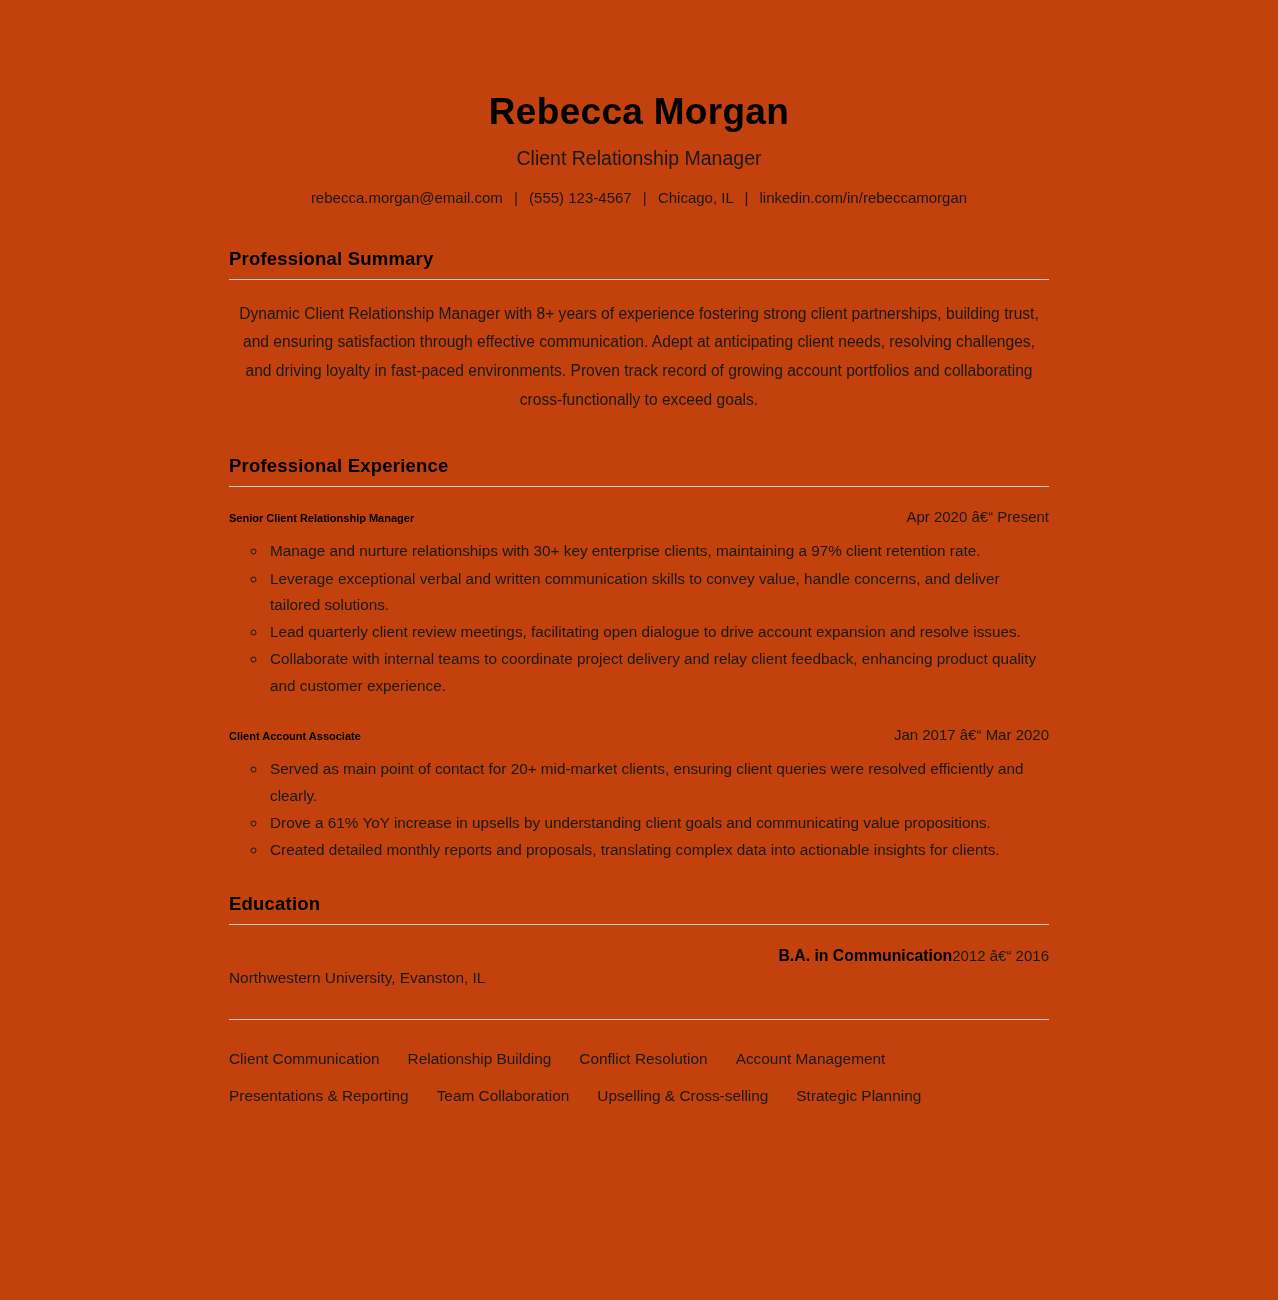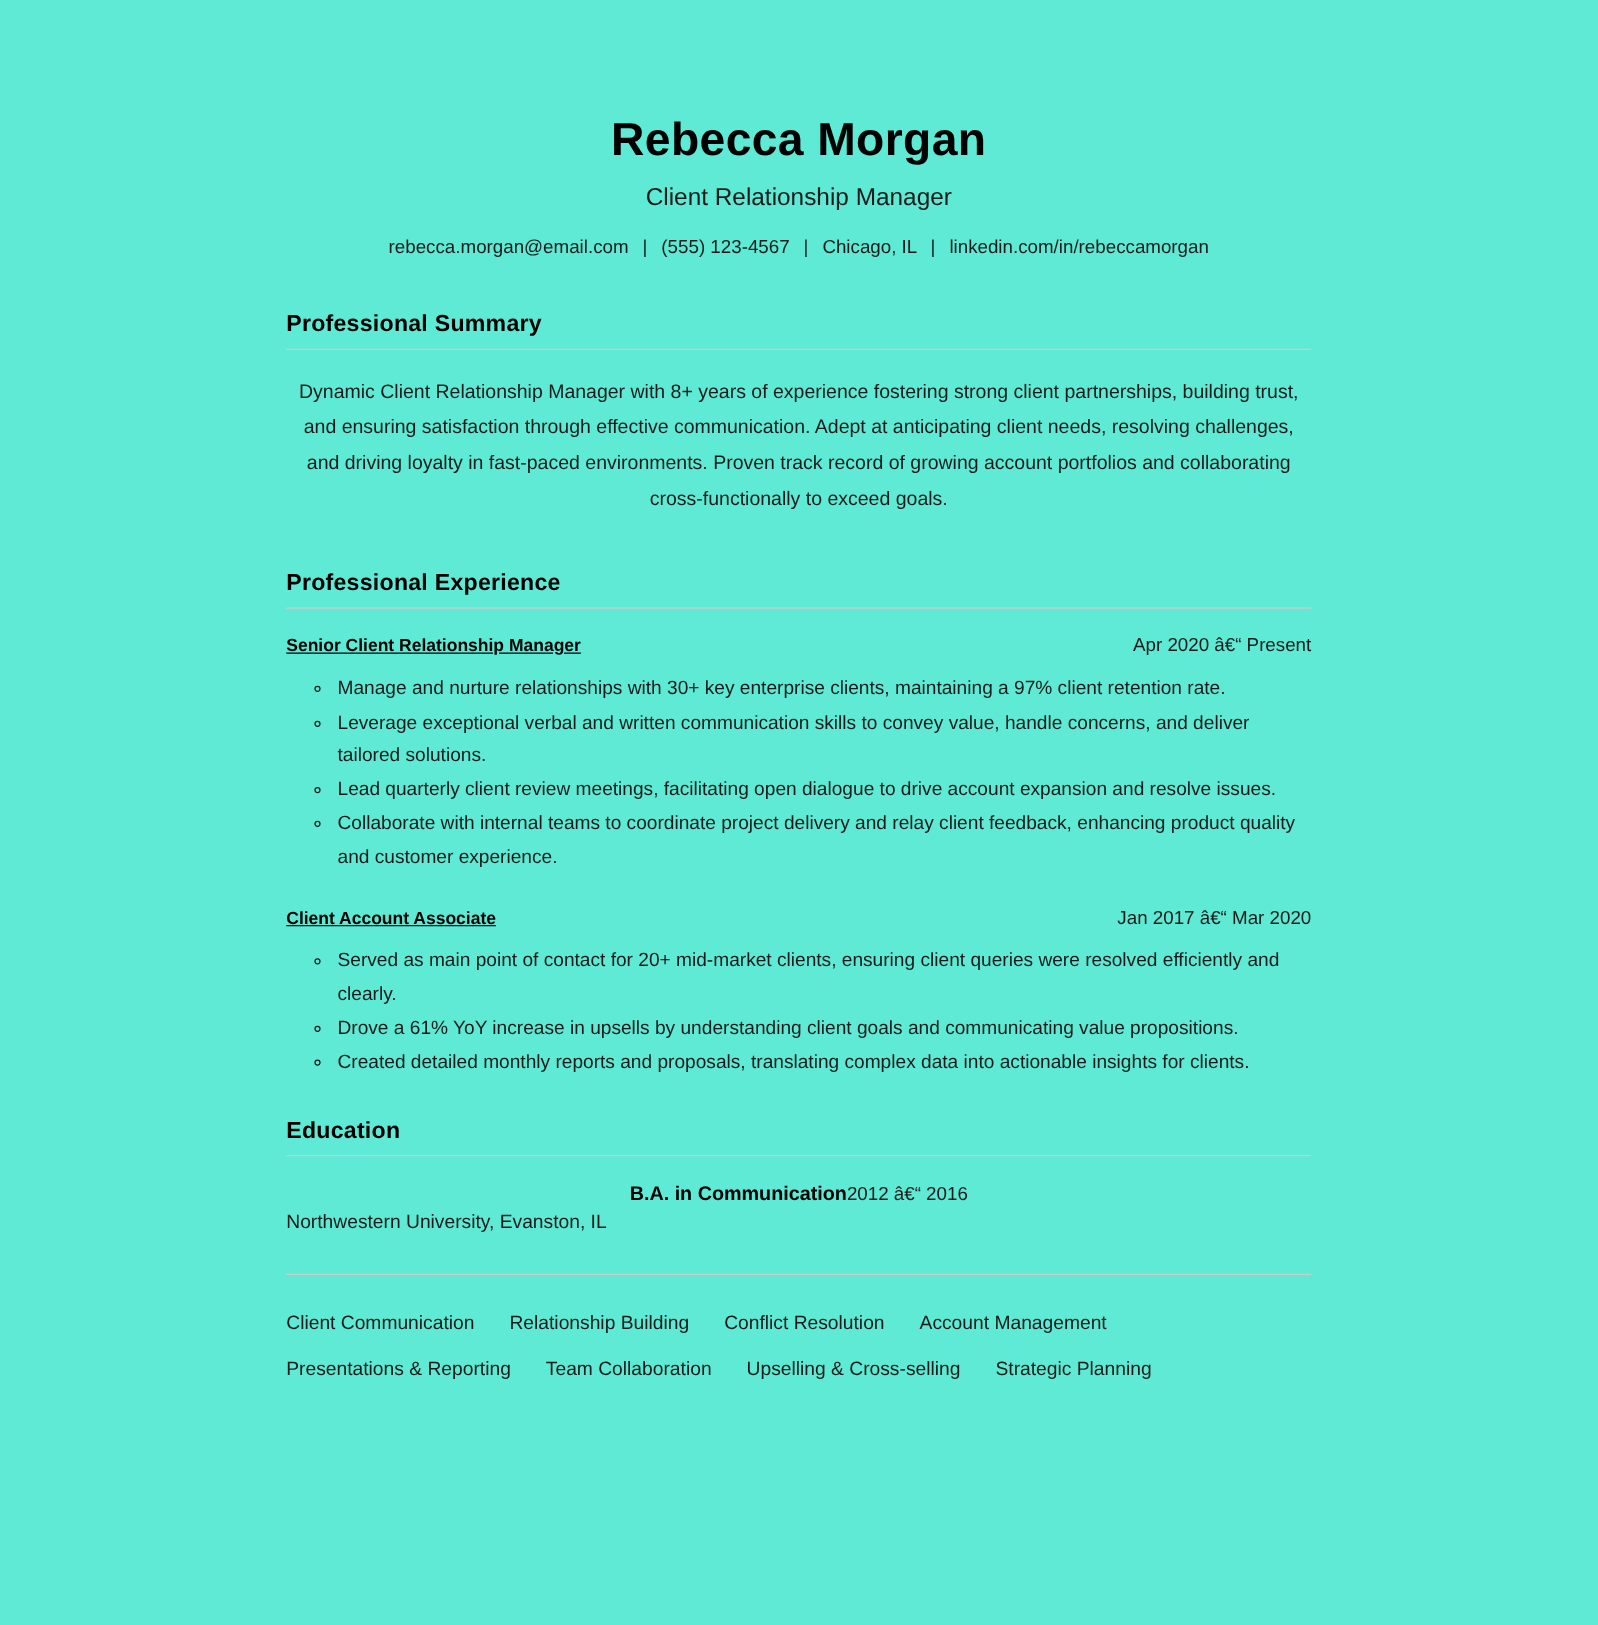--- a/index.html
+++ b/index.html
@@ -11,21 +11,21 @@
   body {
     width: 1278px;
     height: 1300px;
     font-family: "Liberation Sans", sans-serif;
     color: #1a1a1a;
     -webkit-font-smoothing: antialiased;
   }
   .page {
     width: 1278px;
     min-height: 1300px;
-    background: #5eead4;
+    background: #c2410c;
     padding: 0;
   }
   .content {
     width: 820px;
     margin: 0 auto;
     padding-top: 92px;
   }
 
   
   .resume-header {
@@ -95,25 +95,24 @@
   .job:last-child {
     margin-bottom: 30px;
   }
   .job-head {
     display: flex;
     justify-content: space-between;
     align-items: baseline;
     width: 100%;
   }
   .job-title {
-    font-size: 14px;
-    font-weight: bold;
-    color: #000000;
-    line-height: 1.35;
-    text-decoration: underline;
+    font-size: 11px;
+    font-weight: bold;
+    color: #000000;
+    line-height: 1.35;
   }
   .job-dates {
     font-size: 15px;
     font-weight: normal;
     color: #1a1a1a;
     line-height: 1.35;
     white-space: nowrap;
     text-align: right;
   }
   .job-company {
@@ -135,21 +134,21 @@
     margin-bottom: 1px;
     padding-left: 3px;
   }
 
   
   .edu-entry {
     margin-bottom: 30px;
   }
   .edu-head {
     display: flex;
-    justify-content: center;
+    justify-content: flex-end;
     align-items: baseline;
     width: 100%;
   }
   .edu-degree {
     font-size: 15.8px;
     font-weight: bold;
     color: #000000;
     line-height: 1.35;
   }
   .edu-dates {

